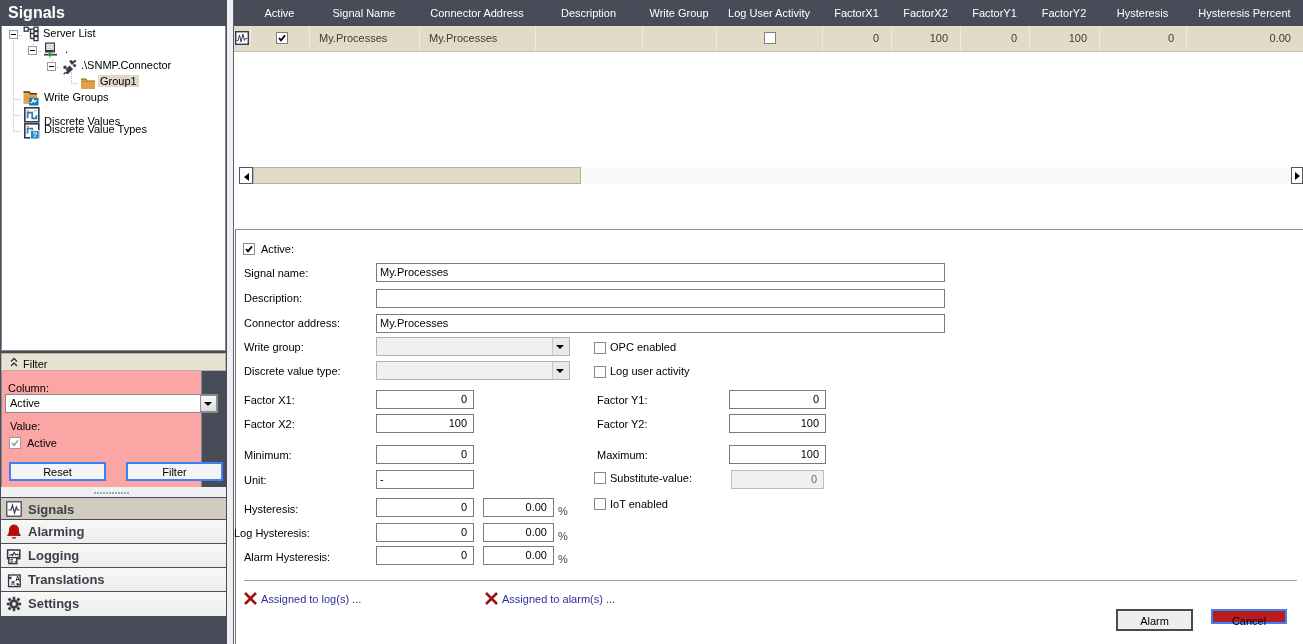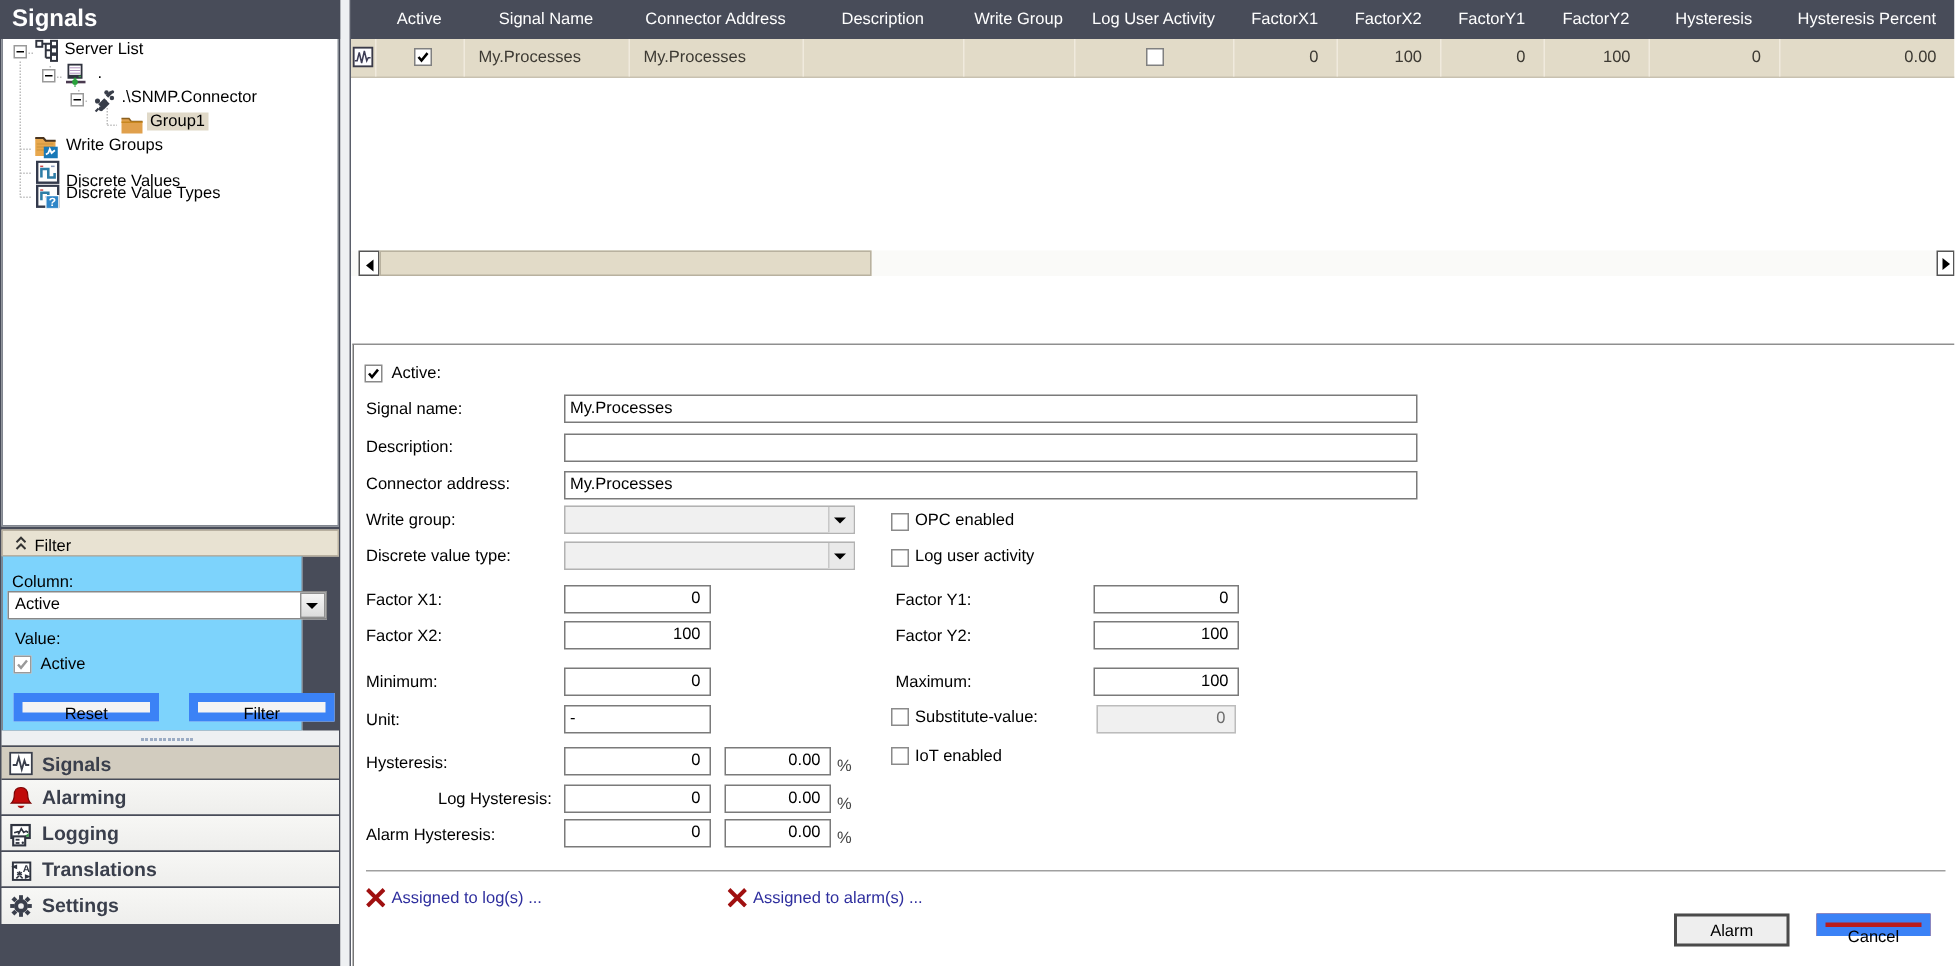--- a/index.html
+++ b/index.html
@@ -8,22 +8,22 @@
 
 #leftpanel { position:absolute; left:0; top:0; width:227px; height:644px; background:#484c59; }
 #lp-title { position:absolute; left:0; top:0; width:227px; height:26px; background:#484c59; color:#fff; font-size:16px; font-weight:bold; line-height:26px; padding-left:8px; }
 #tree { position:absolute; left:1px; top:26px; width:225px; height:325px; background:#fff; border:1px solid #828790; border-top:none; font-size:11px; }
 .exp { position:absolute; width:9px; height:9px; border:1px solid #9a9a9a; background:#fff; }
 .exp::before { content:""; position:absolute; left:1px; top:3px; width:5px; height:1px; background:#000; }
 .ticon { position:absolute; width:16px; height:16px; }
 .tlabel { position:absolute; top:0; }
 
 #filterbar { position:absolute; left:1px; top:353px; width:225px; height:18px; background:#e8e2d2; border:1px solid #b8b0a0; line-height:16px; }
-#filterbody { position:absolute; left:1px; top:371px; width:201px; height:116px; background:#7dd3fc; border-left:1px solid #828790; border-right:1px solid #828790; }
-.btn { position:absolute; background:#f4f4f4; border:6px solid #3b82f6; text-align:center; font-size:11px; font-family:"Liberation Sans",sans-serif; }
+#filterbody { position:absolute; left:1px; top:371px; width:201px; height:116px; background:#fca5a5; border-left:1px solid #828790; border-right:1px solid #828790; }
+.btn { position:absolute; background:#f4f4f4; border:2px solid #3b82f6; text-align:center; font-size:11px; font-family:"Liberation Sans",sans-serif; }
 
 #splitter { position:absolute; left:1px; top:487px; width:225px; height:10px; background:#eef0f2; }
 #splitdots { position:absolute; left:93px; top:5px; width:36px; height:2px; background-image:repeating-linear-gradient(90deg,#9cacc4 0,#9cacc4 2px,transparent 2px,transparent 3px); }
 
 .navitem { position:absolute; left:1px; width:225px; height:23px; background:linear-gradient(#f7f7f5,#eeeeec); border-bottom:1px solid #484c59; color:#3a3f4c; font-weight:bold; font-size:13px; line-height:23px; }
 .navitem.sel { background:#d2ccbf; }
 .navitem .nicon { position:absolute; left:5px; top:3px; width:16px; height:16px; }
 .navitem .ntext { position:absolute; left:27px; }
 
 #vstrip { position:absolute; left:227px; top:0; width:6px; height:644px; background:#eef0f2; }
@@ -348,21 +348,21 @@
     <div class="finput num dis" style="left:497px;top:470px;width:93px;">0</div>
 
     <div class="cb" style="left:360px;top:498px;"></div>
     <div class="flabel" style="left:376px;top:498px;">IoT enabled</div>
 
     <div class="flabel" style="left:10px;top:503px;">Hysteresis:</div>
     <div class="finput num" style="left:142px;top:498px;width:98px;">0</div>
     <div class="finput num" style="left:249px;top:498px;width:71px;">0.00</div>
     <div class="flabel" style="left:324px;top:505px;color:#444;">%</div>
 
-    <div class="flabel" style="left:14px;top:527px;padding-left:44px;">Log Hysteresis:</div>
+    <div class="flabel" style="left:0;top:527px;">Log Hysteresis:</div>
     <div class="finput num" style="left:142px;top:523px;width:98px;">0</div>
     <div class="finput num" style="left:249px;top:523px;width:71px;">0.00</div>
     <div class="flabel" style="left:324px;top:530px;color:#444;">%</div>
 
     <div class="flabel" style="left:10px;top:551px;">Alarm Hysteresis:</div>
     <div class="finput num" style="left:142px;top:546px;width:98px;">0</div>
     <div class="finput num" style="left:249px;top:546px;width:71px;">0.00</div>
     <div class="flabel" style="left:324px;top:553px;color:#444;">%</div>
 
     <div style="position:absolute;left:10px;top:580px;width:1053px;height:1px;background:#a0a0a0;"></div>

